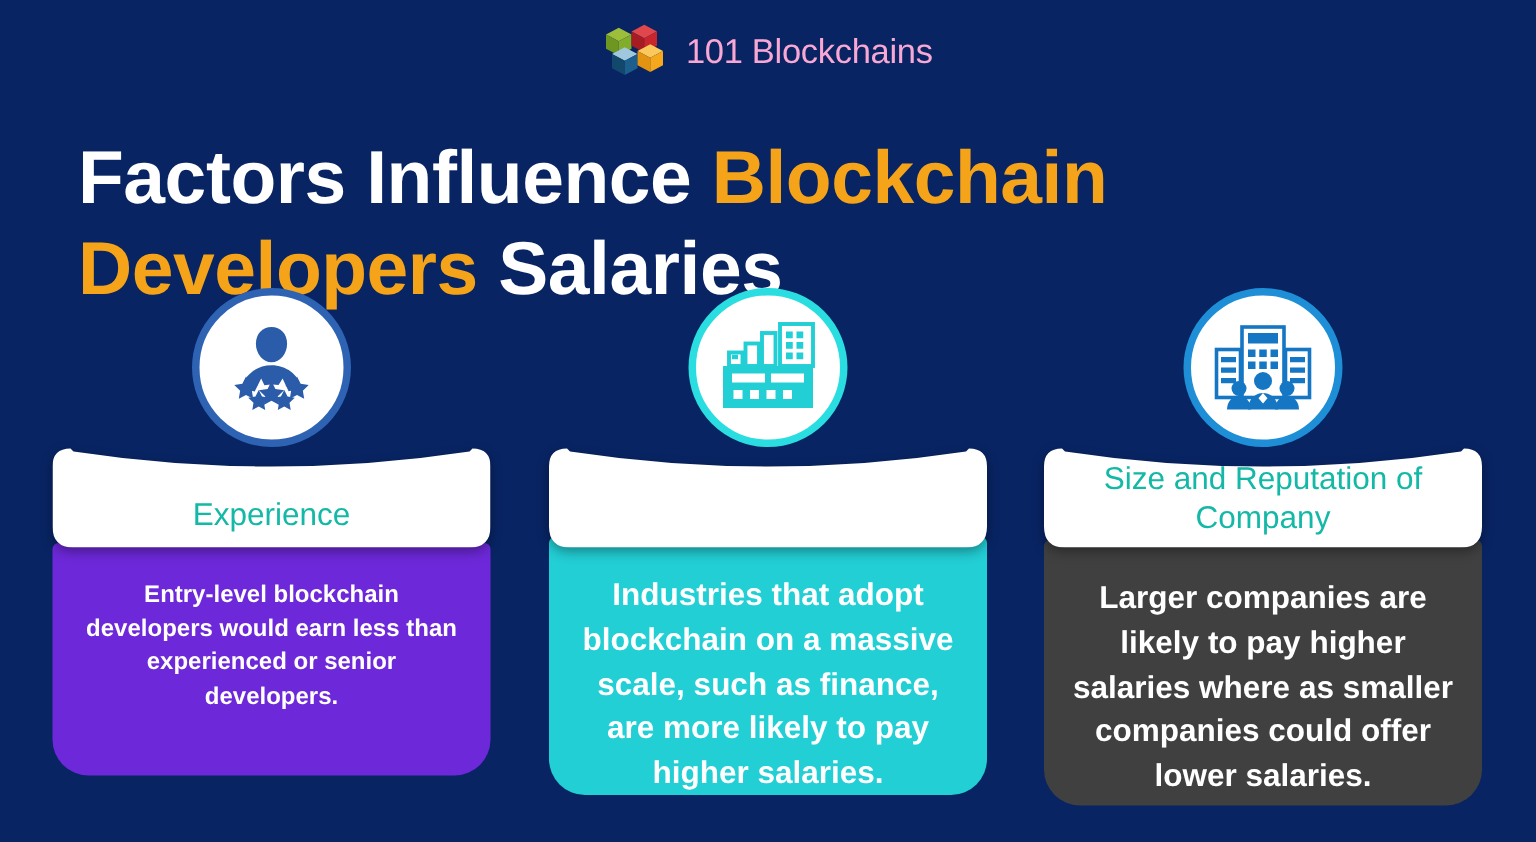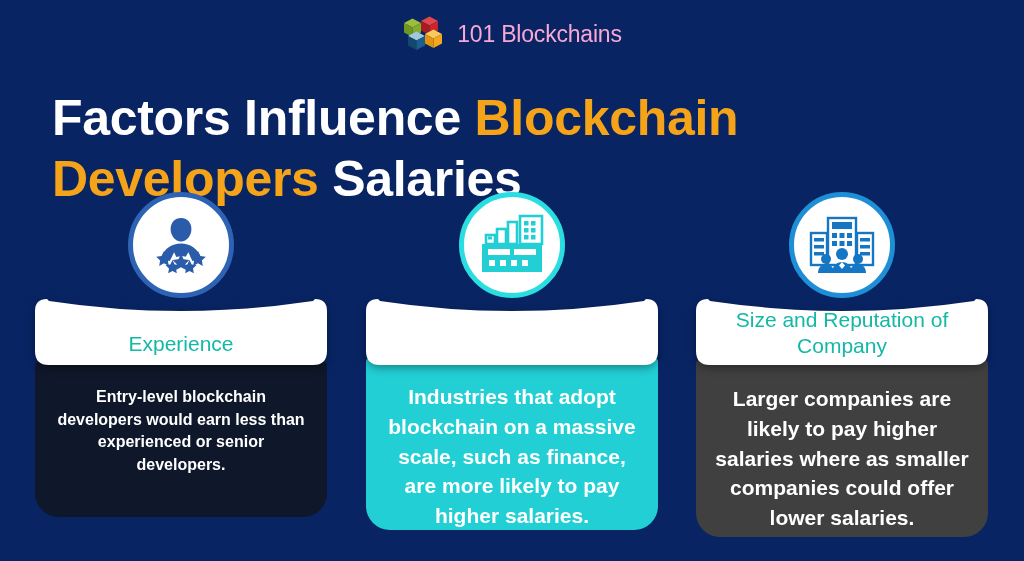--- a/index.html
+++ b/index.html
@@ -142,21 +142,21 @@
     box-sizing: border-box;
     display: flex;
     align-items: flex-start;
     justify-content: center;
     z-index: 1;
     padding: 24px 18px 20px 18px;
   }
   .col-0 .body-panel {
     top: 170px;
     height: 155px;
-    background: #0f172a;
+    background: #6d28d9;
   }
   .col-1 .body-panel {
     top: 166px;
     height: 172px;
     background: #22CFD5;
   }
   .col-2 .body-panel {
     top: 168px;
     height: 177px;
     background: #404040;

